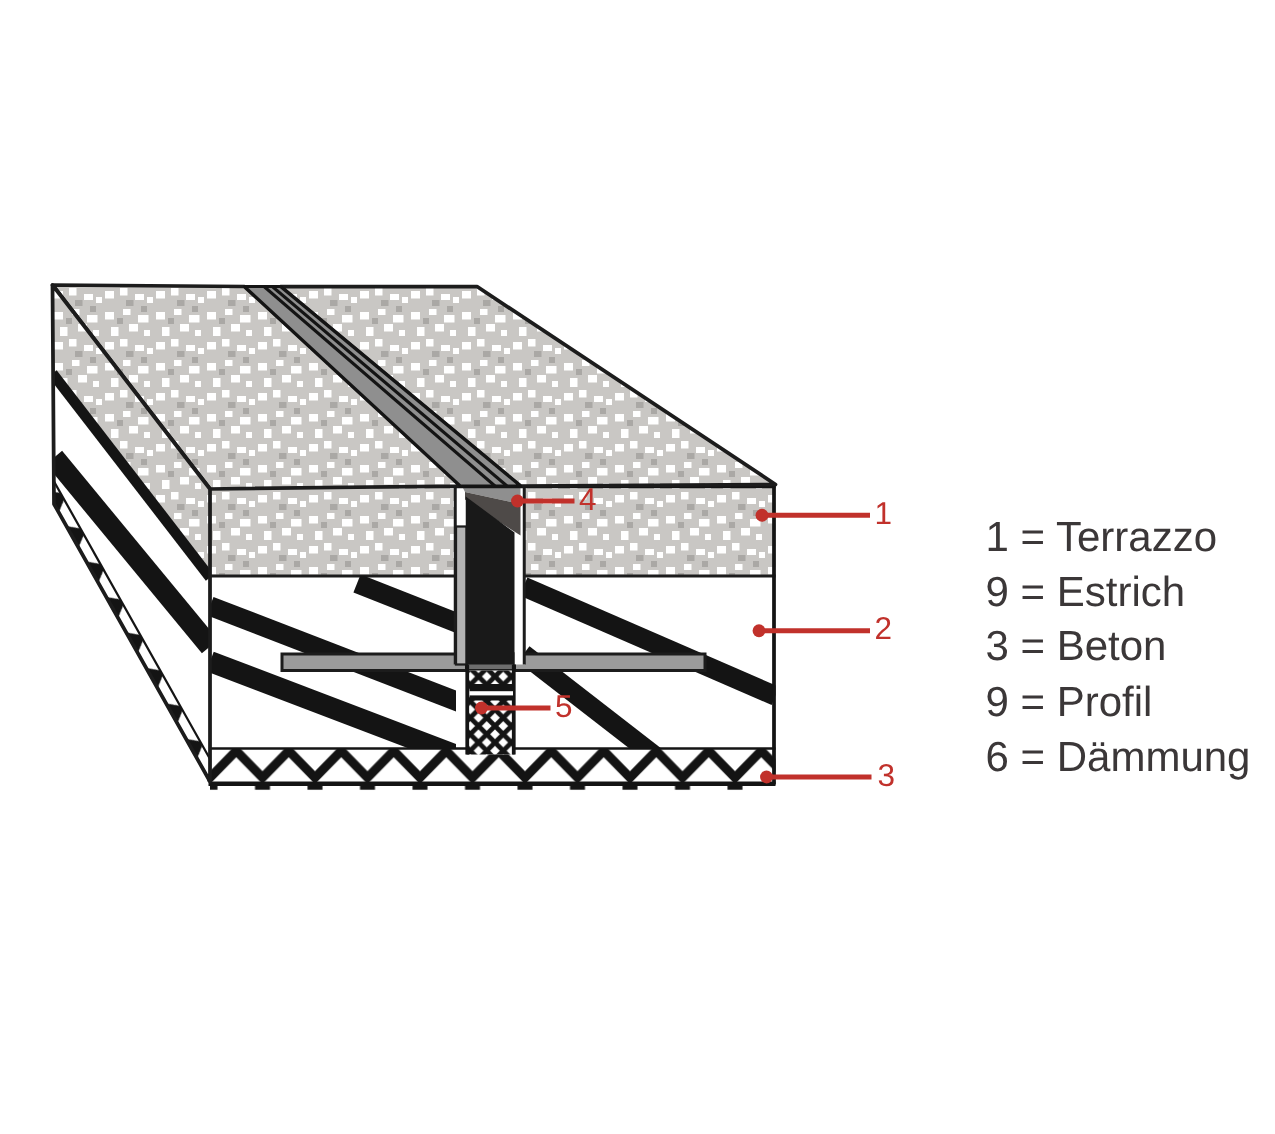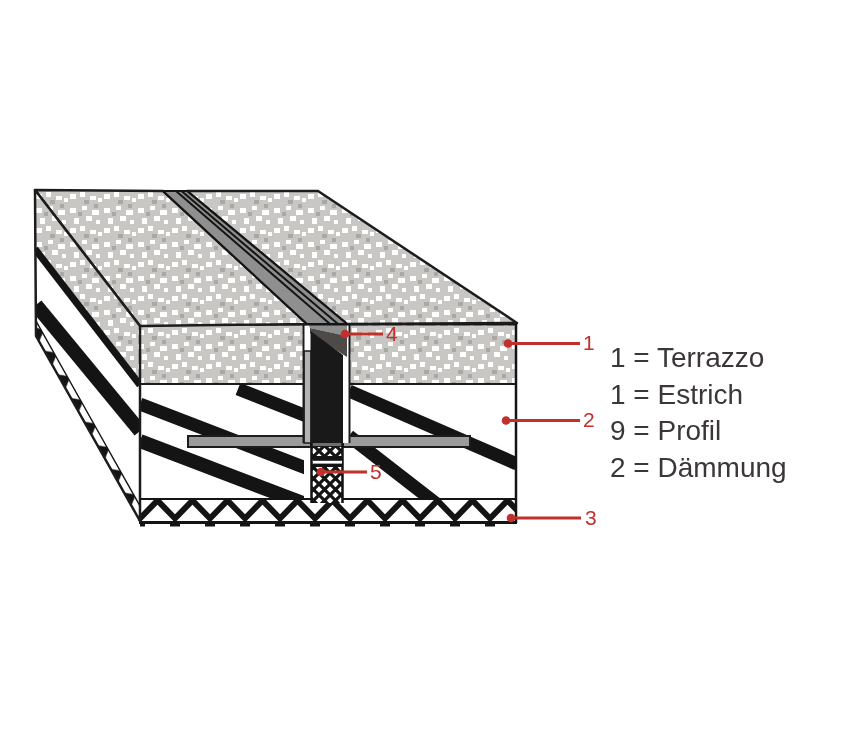--- a/index.html
+++ b/index.html
@@ -9,21 +9,21 @@
   }
   .stage svg{position:absolute;left:0;top:0;}
   .callout{
     position:absolute;font-size:21px;line-height:22px;font-weight:400;
     color:#c1312b;letter-spacing:0;
   }
   .legend{
     position:absolute;left:610px;top:340px;color:#3b3738;
   }
   .legend-row{
-    font-size:28px;line-height:36.7px;white-space:nowrap;color:#3b3738;
+    font-size:28px;line-height:36.7px;white-space:nowrap;color:#3b3738;margin-left:47px;
   }
 </style>
 </head>
 <body>
 
 <div class="stage">
 
   <svg width="850" height="756" viewBox="0 0 850 756">
     <defs>
 
@@ -168,18 +168,19 @@
   </svg>
 
   <span class="callout" style="left:583px;top:332px;">1</span>
   <span class="callout" style="left:583px;top:409px;">2</span>
   <span class="callout" style="left:585px;top:507px;">3</span>
   <span class="callout" style="left:386px;top:323px;">4</span>
   <span class="callout" style="left:370px;top:461px;">5</span>
 
   <div class="legend">
     <div class="legend-row">1 = Terrazzo</div>
-    <div class="legend-row">1 = Estrich</div>
+    <div class="legend-row">9 = Estrich</div>
+    <div class="legend-row">3 = Beton</div>
     <div class="legend-row">9 = Profil</div>
-    <div class="legend-row">2 = Dämmung</div>
+    <div class="legend-row">6 = Dämmung</div>
   </div>
 
 </div>
 
 </body></html>

